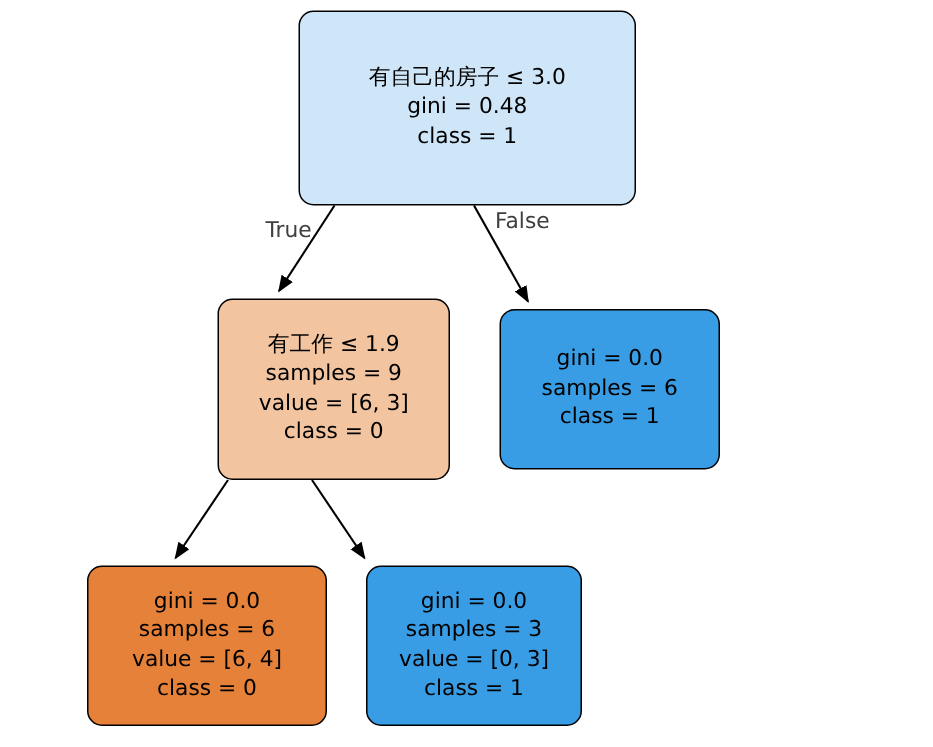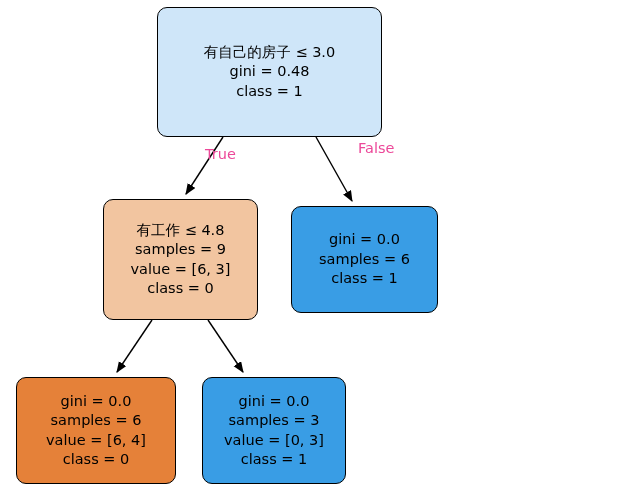--- a/index.html
+++ b/index.html
@@ -29,30 +29,30 @@
     border: 1px solid #000000;
     border-radius: 10px;
     display: flex;
     flex-direction: column;
     align-items: center;
     justify-content: center;
     color: #000000;
     font-size: 14.5px;
     line-height: 19.5px;
     white-space: nowrap;
+    margin-left: 42px;
   }
   .node .line {
     display: block;
   }
   .edge-label {
     position: absolute;
     font-size: 14.5px;
-    color: #ec4899;
+    color: #404040;
     white-space: nowrap;
-    margin-left: 28px;
   }
 </style>
 </head>
 <body>
 
 <div id="canvas">
 
   <svg class="edges" viewBox="0 0 622 498">
     <defs>
       <marker id="arrow" markerWidth="9" markerHeight="9" refX="7.2" refY="3.2" orient="auto">
@@ -69,21 +69,21 @@
     <path d="M208,320 L243,372" stroke="#000000" stroke-width="1.4" fill="none" marker-end="url(#arrow)"></path>
   </svg>
 
   <div class="node" style="left:157px; top:7px; width:225px; height:130px; background:#cfe6f9;">
     <span class="line">有自己的房子 ≤ 3.0</span>
     <span class="line">gini = 0.48</span>
     <span class="line">class = 1</span>
   </div>
 
   <div class="node" style="left:103px; top:199px; width:155px; height:121px; background:#f2c5a0;">
-    <span class="line">有工作 ≤ 4.8</span>
+    <span class="line">有工作 ≤ 1.9</span>
     <span class="line">samples = 9</span>
     <span class="line">value = [6, 3]</span>
     <span class="line">class = 0</span>
   </div>
 
   <div class="node" style="left:291px; top:206px; width:147px; height:107px; background:#399de5;">
     <span class="line">gini = 0.0</span>
     <span class="line">samples = 6</span>
     <span class="line">class = 1</span>
   </div>

